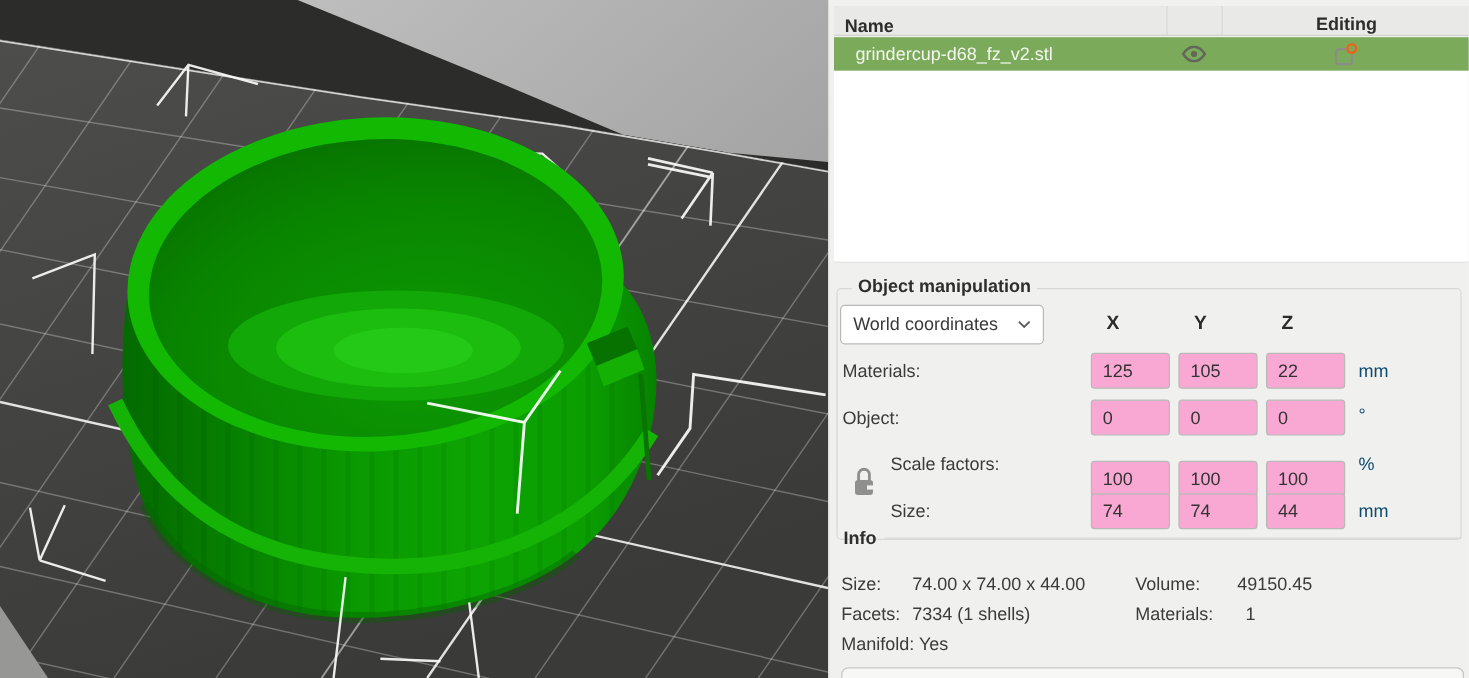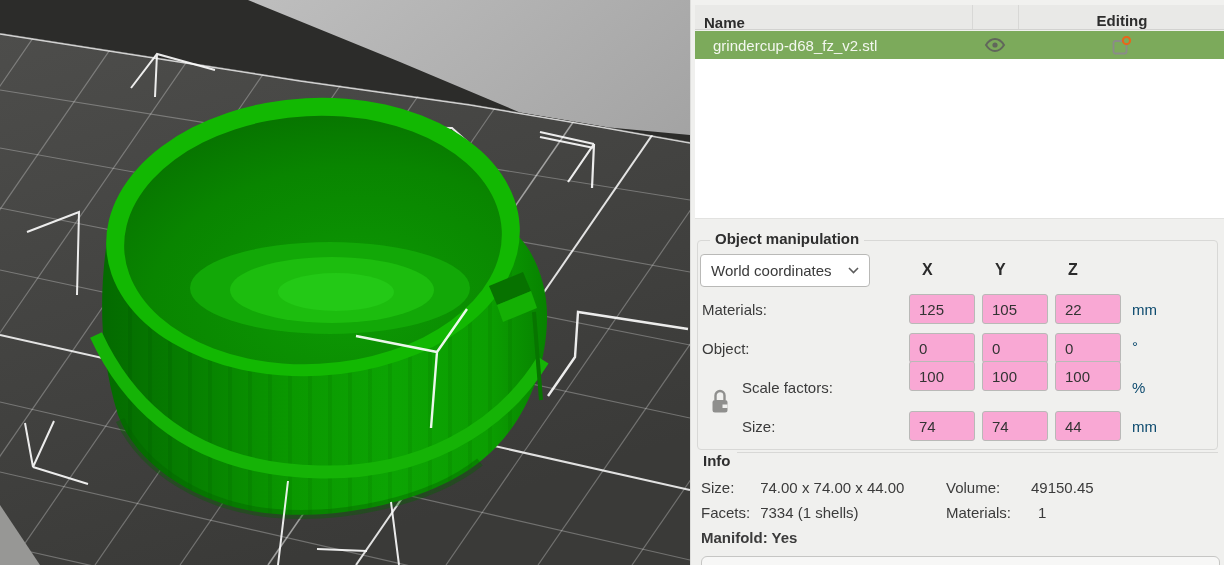--- a/index.html
+++ b/index.html
@@ -33,31 +33,31 @@
 
   .dropdown { position:absolute; left:2px; top:13px; width:170px; height:33px; background:#ffffff; border:1px solid #b9b9b7; border-radius:4px; display:flex; align-items:center; padding:0 10px; cursor:default; }
   .dropdown-label { flex:1; font-size:15px; color:#3a3a3a; }
 
   .axis-hdr { position:absolute; top:20px; font-size:16px; font-weight:bold; color:#2b2b2b; }
   .ax-x { left:224px; } .ax-y { left:297px; } .ax-z { left:370px; }
 
   .mrow-label { position:absolute; font-size:15px; color:#3b3b3b; }
   .num-input { position:absolute; width:66px; height:30px; border:1px solid #b9b9b7; border-radius:3px; background:#f9a8d4; font-family:"Liberation Sans",sans-serif; font-size:15px; color:#333; padding:0 0 0 9px; outline:none; }
   .in-x { left:211px; } .in-y { left:284px; } .in-z { left:357px; }
-  .r-pos { top:53px; } .r-rot { top:92px; } .r-scl { top:120px; } .r-siz { top:170px; }
+  .r-pos { top:53px; } .r-rot { top:92px; } .r-scl { top:143px; } .r-siz { top:170px; }
   .unit { position:absolute; left:434px; font-size:15px; color:#0c4a6e; }
 
   .lock { position:absolute; left:13px; top:148px; }
 
   
-  .info-head { position:absolute; left:6px; top:452px; width:521px; display:flex; align-items:flex-start; }
+  .info-head { position:absolute; left:6px; top:440px; width:521px; display:flex; align-items:center; }
   .info-title { font-size:15px; font-weight:bold; color:#2e2e2e; padding:0 6px; }
   .info-line { flex:1; border-top:1px solid #d8d8d6; height:0; }
   .info-row { position:absolute; left:10px; width:520px; font-size:15px; color:#3b3b3b; white-space:nowrap; }
-  .ir1 { top:479px; } .ir2 { top:504px; } .ir3 { top:529px;font-weight:bold; }
+  .ir1 { top:479px; } .ir2 { top:504px; } .ir3 { top:529px; }
   .i-lab { display:inline-block; }
   .lab-w55 { width:55px; } .lab-w245 { position:absolute; left:245px; } .val-330 { position:absolute; left:330px; } .val-337 { position:absolute; left:337px; }
 
   .bottom-box { position:absolute; left:10px; top:556px; width:519px; height:14px; background:#f7f7f6; border:1px solid #c6c6c4; border-radius:6px 6px 0 0; }
 </style>
 </head>
 <body>
 
 <div class="app">
 

